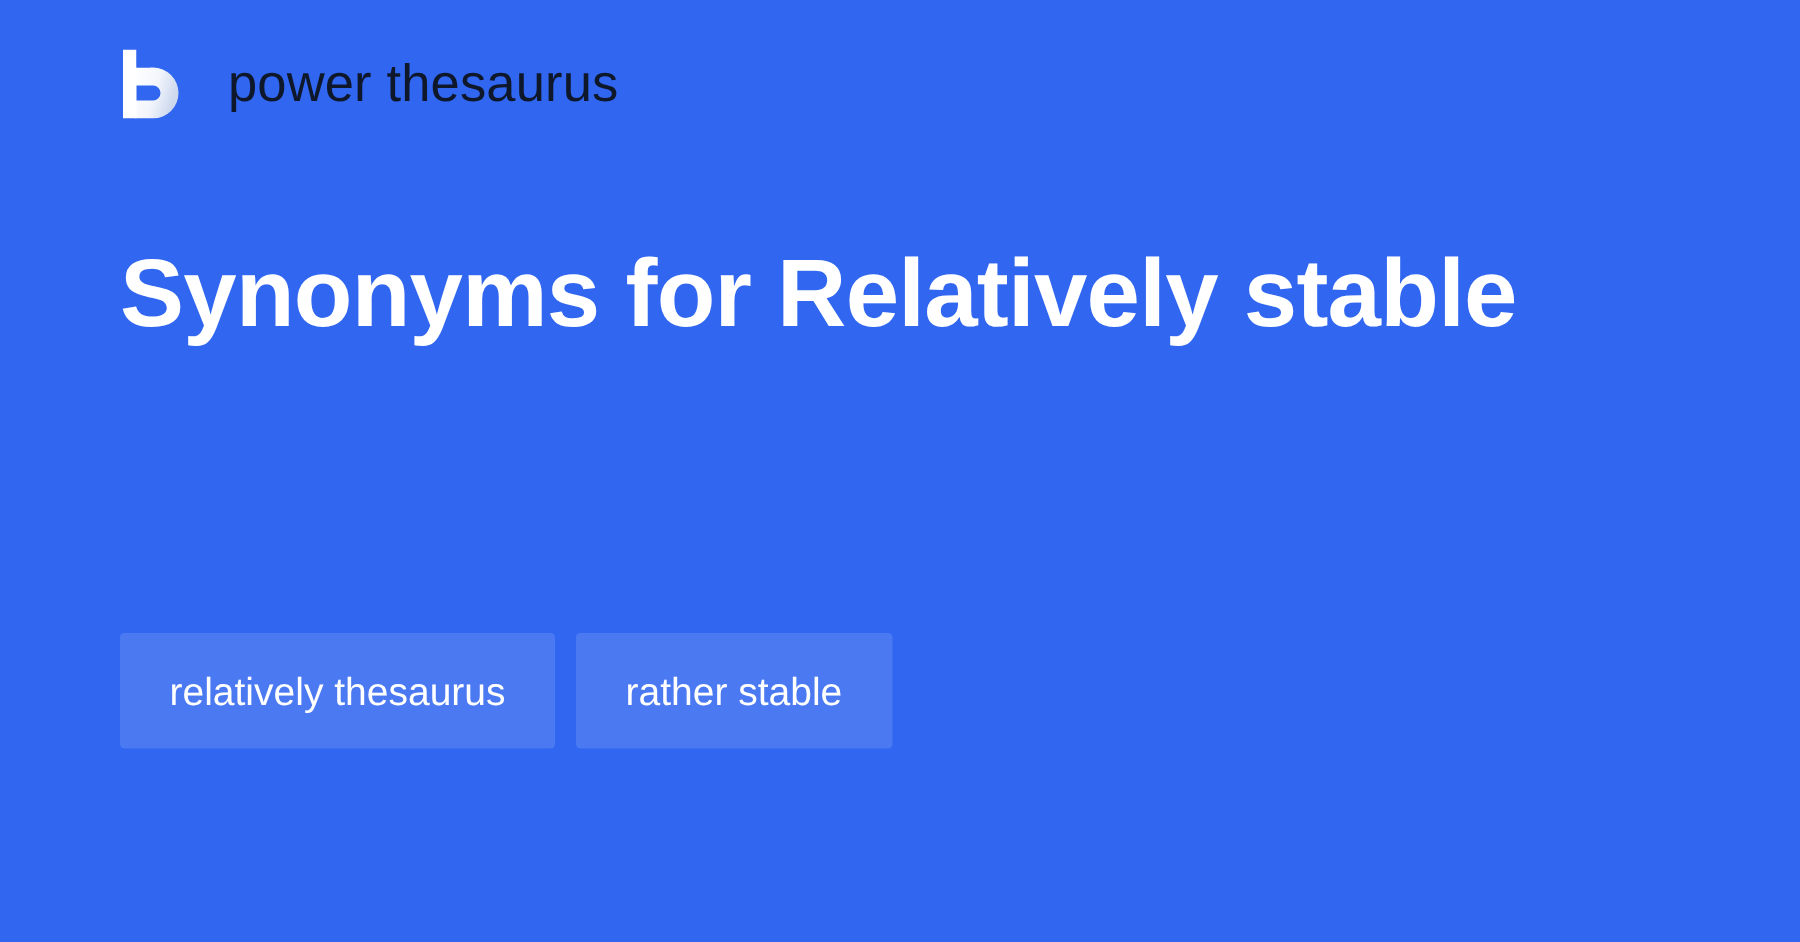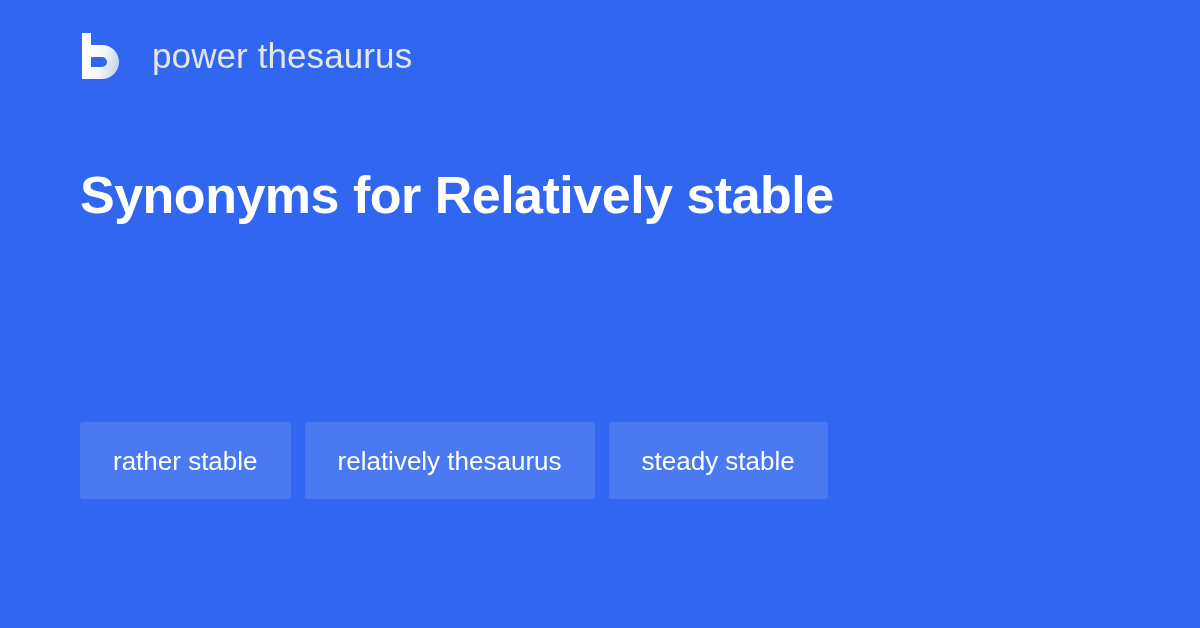--- a/index.html
+++ b/index.html
@@ -34,36 +34,36 @@
 
   .brand-mark {
     width: 44px;
     height: 46px;
     display: block;
     flex: 0 0 auto;
   }
 
   .brand-name {
     margin-left: 28px;
-    color: #e5e5e5;
+    color: #0f172a;
     font-size: 35px;
     line-height: 40px;
     font-weight: 400;
     letter-spacing: 0.1px;
     white-space: nowrap;
   }
 
   
   .headline {
     position: absolute;
     left: 80px;
     top: 140px;
     width: 1010px;
     color: #ffffff;
-    font-size: 52px;
+    font-size: 64px;
     line-height: 111px;
     font-weight: 700;
     letter-spacing: -0.5px;
     margin: 0;
   }
 
   
   .chips {
     position: absolute;
     left: 80px;
@@ -111,23 +111,20 @@
       <rect x="2" y="0" width="9" height="46" fill="#ffffff"></rect>
       <rect x="11" y="0" width="9" height="12" fill="#3066f0"></rect>
     </svg>
     <div class="brand-name">power thesaurus</div>
   </div>
 
   <h1 class="headline">Synonyms for Relatively stable</h1>
 
   <div class="chips">
     <div class="chip">
-      <span>rather stable</span>
-    </div>
-    <div class="chip">
       <span>relatively thesaurus</span>
     </div>
     <div class="chip">
-      <span>steady stable</span>
+      <span>rather stable</span>
     </div>
   </div>
 
 </div>
 
 </body></html>

